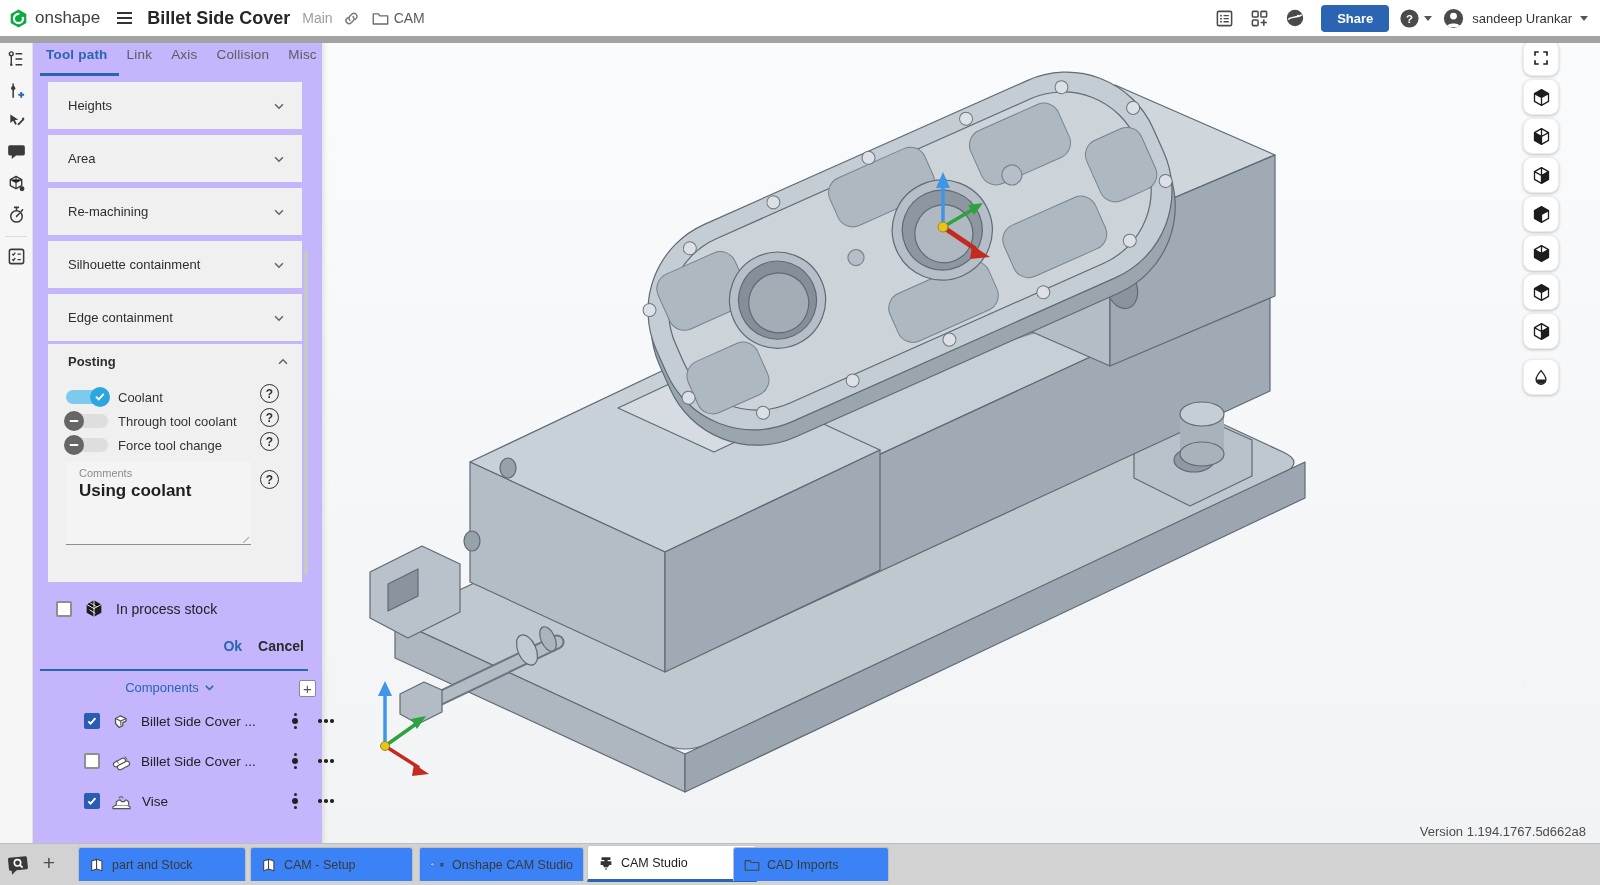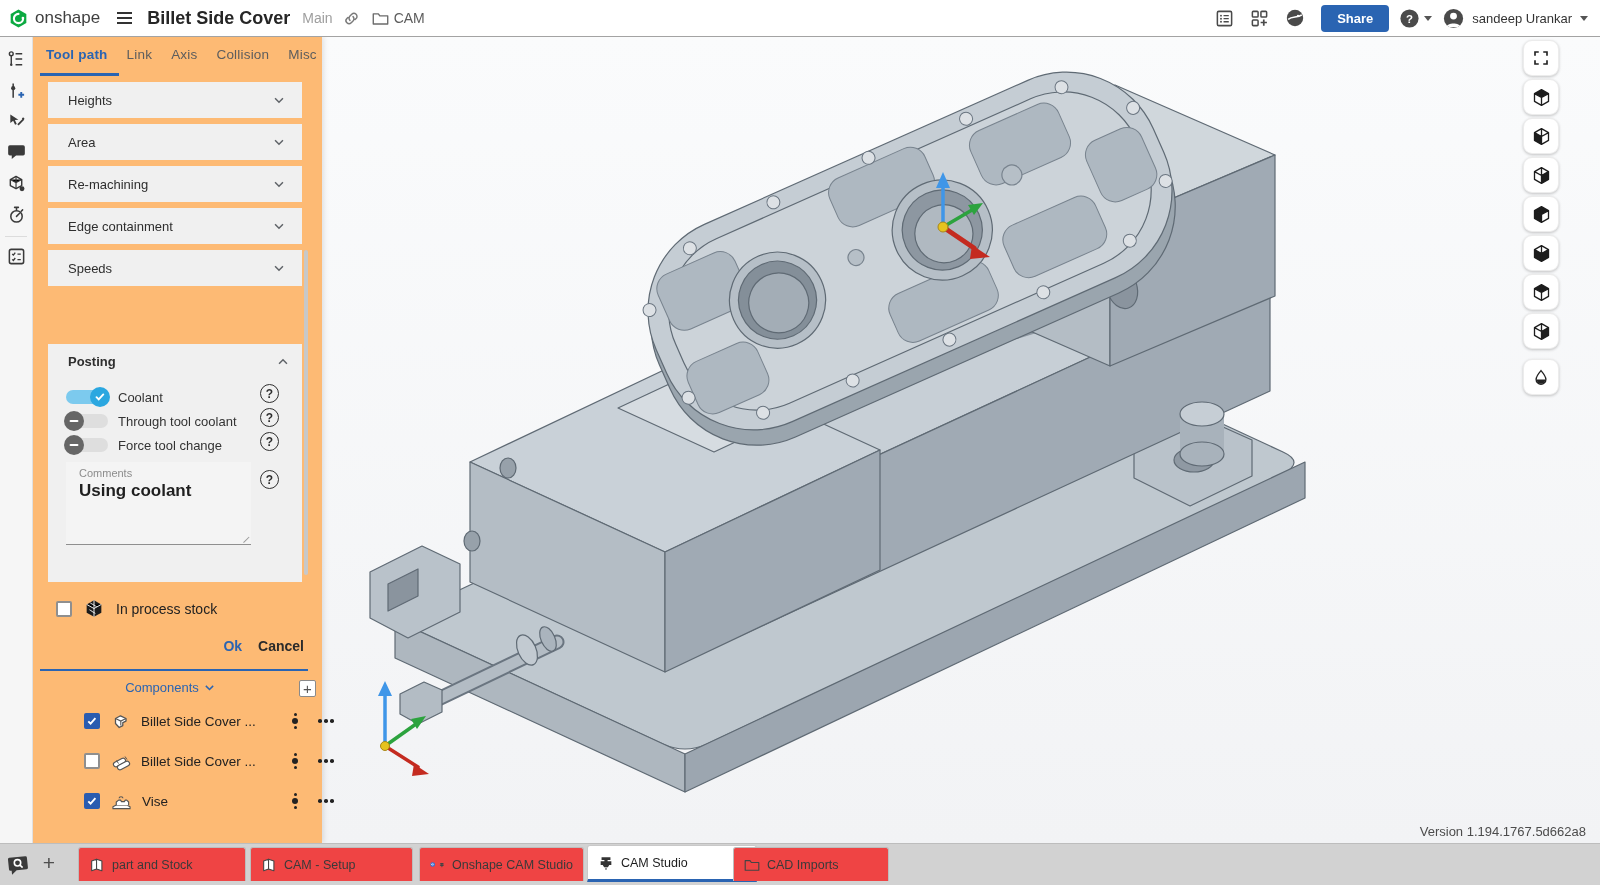--- a/index.html
+++ b/index.html
@@ -1,40 +1,40 @@
 <!DOCTYPE html>
 <html><head>
 <meta charset="utf-8">
 <style>
   html,body{margin:0;padding:0;background:#fff;font-family:"Liberation Sans",sans-serif;-webkit-font-smoothing:antialiased;}
   .stage{position:relative;width:1600px;height:885px;overflow:hidden;background:#f7f8f9;}
   .abs{position:absolute;}
   svg{display:block;}
   
-  .topbar{left:0;top:0;width:1600px;height:36px;background:#fff;border-bottom:1px solid #a3a3a3;z-index:30;display:flex;align-items:center;}
+  .topbar{left:0;top:0;width:1600px;height:36px;background:#fff;border-bottom:7px solid #a3a3a3;z-index:30;display:flex;align-items:center;}
   .brand-text{font-size:17px;color:#3f3f3f;font-weight:500;margin-left:6px;}
   .doc-title{font-size:18px;font-weight:700;color:#262626;margin-left:14px;white-space:nowrap;}
   .ws-label{font-size:14px;color:#9e9e9e;margin-left:12px;}
   .folder-label{font-size:14px;color:#5c5c5c;margin-left:5px;}
   .icon-btn{display:flex;align-items:center;justify-content:center;cursor:pointer;border:none;background:none;padding:0;}
   .share-btn{background:#2a64b2;color:#fff;font-size:13px;font-weight:600;border:none;border-radius:4px;height:27px;padding:0 16px;margin:0 10px 0 8px;cursor:pointer;}
   .user-name{font-size:13px;color:#333;margin:0 4px 0 7px;white-space:nowrap;}
   .caret{width:0;height:0;border-left:4px solid transparent;border-right:4px solid transparent;border-top:5px solid #555;margin:0 4px;}
   
   .rail{left:0;top:36px;width:33px;height:807px;background:#f6f6f6;border-right:1px solid #e0e0e0;z-index:20;display:flex;flex-direction:column;align-items:center;padding-top:10px;box-sizing:border-box;}
   .rail-btn{width:26px;height:26px;margin-bottom:5px;display:flex;align-items:center;justify-content:center;cursor:pointer;}
   .rail-sep{width:22px;height:1px;background:#dcdcdc;margin:4px 0 6px;}
   
-  .panel{left:33px;top:36px;width:289px;height:807px;background:#fdba74;box-shadow:2px 0 5px rgba(0,0,0,.10);z-index:15;}
+  .panel{left:33px;top:36px;width:289px;height:807px;background:#c4b5fd;box-shadow:2px 0 5px rgba(0,0,0,.10);z-index:15;}
   .ptabs{position:absolute;left:13px;top:11px;display:flex;gap:19px;font-size:13.5px;color:#5d5d5d;}
   .ptab{cursor:pointer;padding-bottom:6px;letter-spacing:.2px;}
   .ptab.active{color:#2a64b2;font-weight:600;}
   .ptab-underline{position:absolute;left:7px;top:37px;width:79px;height:2.5px;background:#2a64b2;}
   .acc{position:absolute;left:15px;top:46px;width:254px;}
-  .acc-row{height:36px;margin-bottom:6px;background:#f0f0f0;display:flex;align-items:center;justify-content:space-between;padding:0 16px 0 20px;box-sizing:border-box;cursor:pointer;}
+  .acc-row{height:47px;margin-bottom:6px;background:#f0f0f0;display:flex;align-items:center;justify-content:space-between;padding:0 16px 0 20px;box-sizing:border-box;cursor:pointer;}
   .acc-row span{font-size:13px;color:#2e2e2e;}
   .posting{position:absolute;left:15px;top:308px;width:254px;height:238px;background:#f0f0f0;}
   .posting-head{display:flex;align-items:center;justify-content:space-between;padding:10px 12px 0 20px;cursor:pointer;}
   .posting-head span{font-size:13px;font-weight:700;color:#2e2e2e;}
   .tgl-row{position:absolute;left:18px;display:flex;align-items:center;height:22px;}
   .tgl{position:relative;width:42px;height:14px;border-radius:7px;margin-right:10px;cursor:pointer;flex:none;}
   .tgl.on{background:#7ccaee;}
   .tgl.off{background:#dedede;}
   .tgl .thumb{position:absolute;top:-3px;width:20px;height:20px;border-radius:50%;display:flex;align-items:center;justify-content:center;}
   .tgl.on .thumb{right:-2px;background:#2ba7e0;}
@@ -69,21 +69,21 @@
   
   .viewport{left:322px;top:36px;width:1278px;height:807px;background:linear-gradient(#fafbfc,#f2f3f5);z-index:5;}
   .version{position:absolute;right:14px;top:788px;font-size:13px;color:#4c4c4c;}
   .vbtns{position:absolute;left:1523px;top:40px;z-index:25;display:flex;flex-direction:column;}
   .vbtn{width:34px;height:34px;background:#fff;border:1px solid #ececec;border-radius:9px;box-shadow:0 1px 3px rgba(0,0,0,.22);margin-bottom:3px;display:flex;align-items:center;justify-content:center;cursor:pointer;}
   .vbtn.gap{margin-top:7px;}
   .f{fill:#1d1d1d;}
   .cube-o{fill:none;stroke:#1d1d1d;stroke-width:1.5;stroke-linejoin:round;}
   
   .bottombar{left:0;top:843px;width:1600px;height:42px;background:#d2d2d2;border-top:1px solid #bdbdbd;z-index:30;}
-  .btab{position:absolute;top:3px;height:34px;background:#ef4444;border:1px solid #bdbdbd;border-bottom:none;border-radius:3px 3px 0 0;display:flex;align-items:center;padding:0 10px;box-sizing:border-box;cursor:pointer;}
+  .btab{position:absolute;top:3px;height:34px;background:#3b82f6;border:1px solid #bdbdbd;border-bottom:none;border-radius:3px 3px 0 0;display:flex;align-items:center;padding:0 10px;box-sizing:border-box;cursor:pointer;}
   .btab .lab{font-size:12.5px;color:#3a3a3a;margin-left:7px;white-space:nowrap;}
   .btab.active{top:1px;height:37px;background:#fff;border-color:#c9c9c9;border-bottom:3px solid #2a64b2;}
   .btab.active .lab{color:#1c1c1c;}
   .bbar-plus{position:absolute;left:36px;top:6px;width:26px;height:26px;font-size:21px;color:#4f4f4f;display:flex;align-items:center;justify-content:center;cursor:pointer;}
   .bbar-search{position:absolute;left:6px;top:8px;cursor:pointer;}
 </style>
 </head>
 <body>
 
 <svg width="0" height="0" style="position:absolute" aria-hidden="true">
@@ -244,20 +244,26 @@
           </svg>
       </div>
       <div class="acc-row">
         <span>Area</span>
         <svg width="14" height="14" viewBox="0 0 16 16">
             <path d="M3.5 6l4.5 4.5L12.5 6" stroke="#5f6368" stroke-width="1.7" fill="none"></path>
           </svg>
       </div>
       <div class="acc-row">
         <span>Re-machining</span>
+        <svg width="14" height="14" viewBox="0 0 16 16">
+            <path d="M3.5 6l4.5 4.5L12.5 6" stroke="#5f6368" stroke-width="1.7" fill="none"></path>
+          </svg>
+      </div>
+      <div class="acc-row">
+        <span>Silhouette containment</span>
         <svg width="14" height="14" viewBox="0 0 16 16">
             <path d="M3.5 6l4.5 4.5L12.5 6" stroke="#5f6368" stroke-width="1.7" fill="none"></path>
           </svg>
       </div>
       <div class="acc-row">
         <span>Edge containment</span>
         <svg width="14" height="14" viewBox="0 0 16 16">
             <path d="M3.5 6l4.5 4.5L12.5 6" stroke="#5f6368" stroke-width="1.7" fill="none"></path>
           </svg>
       </div>

